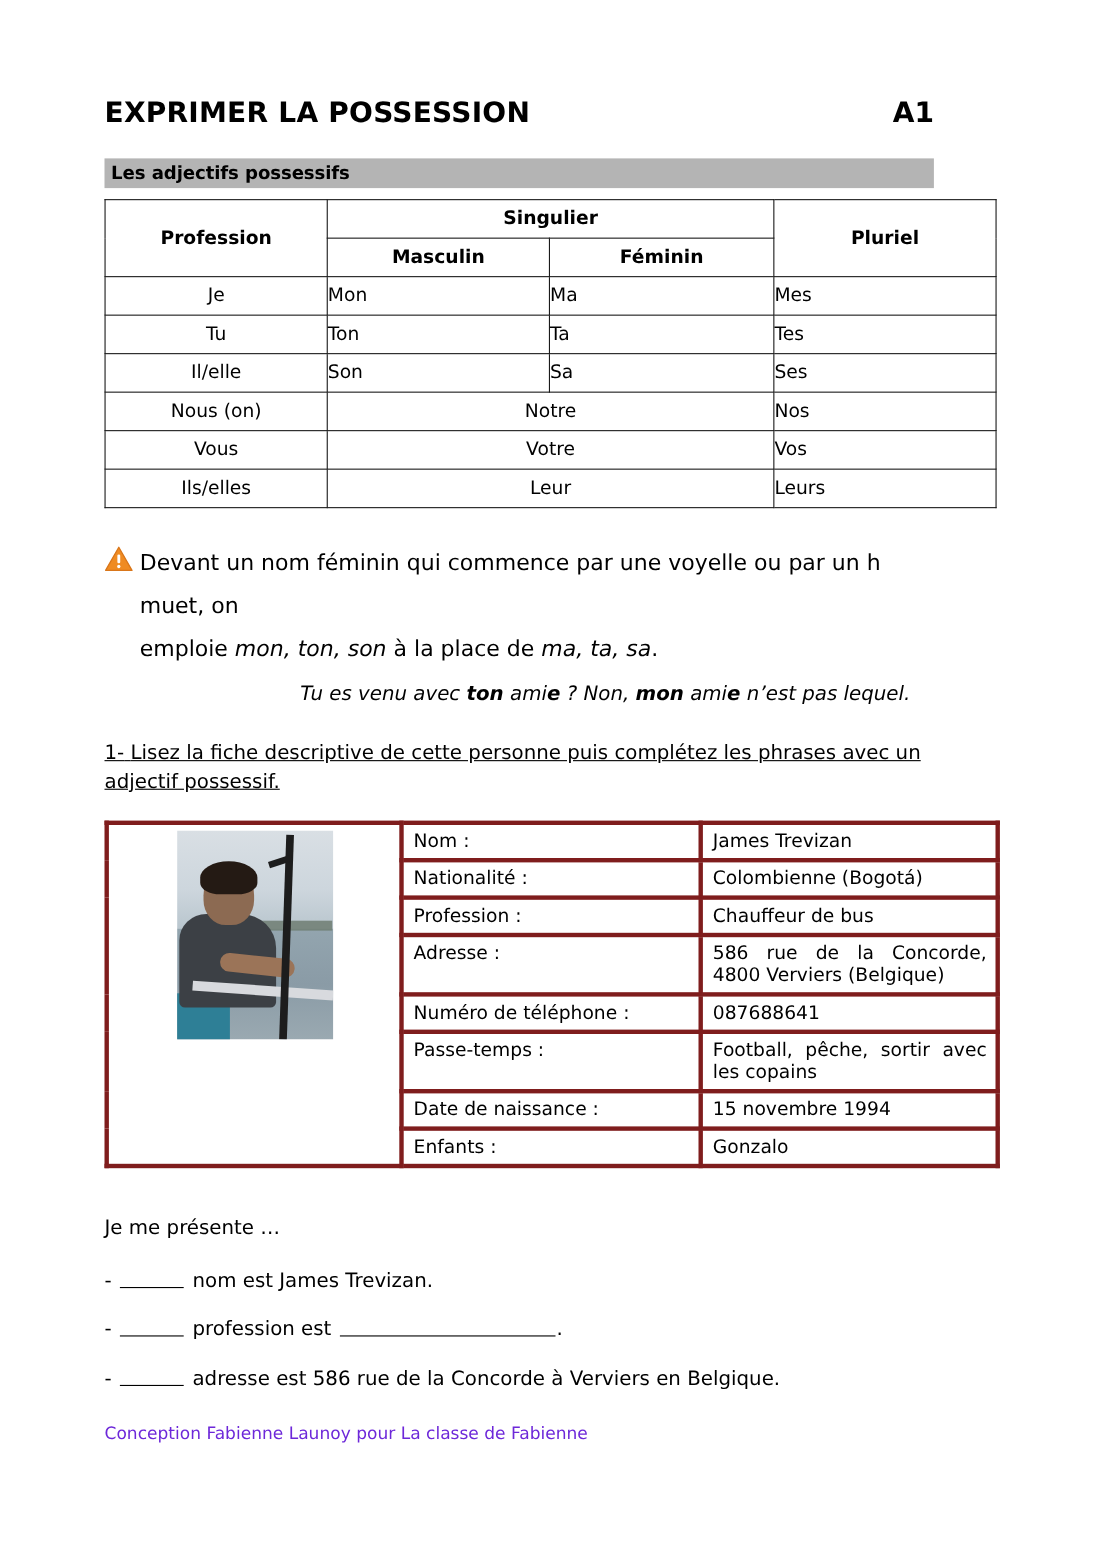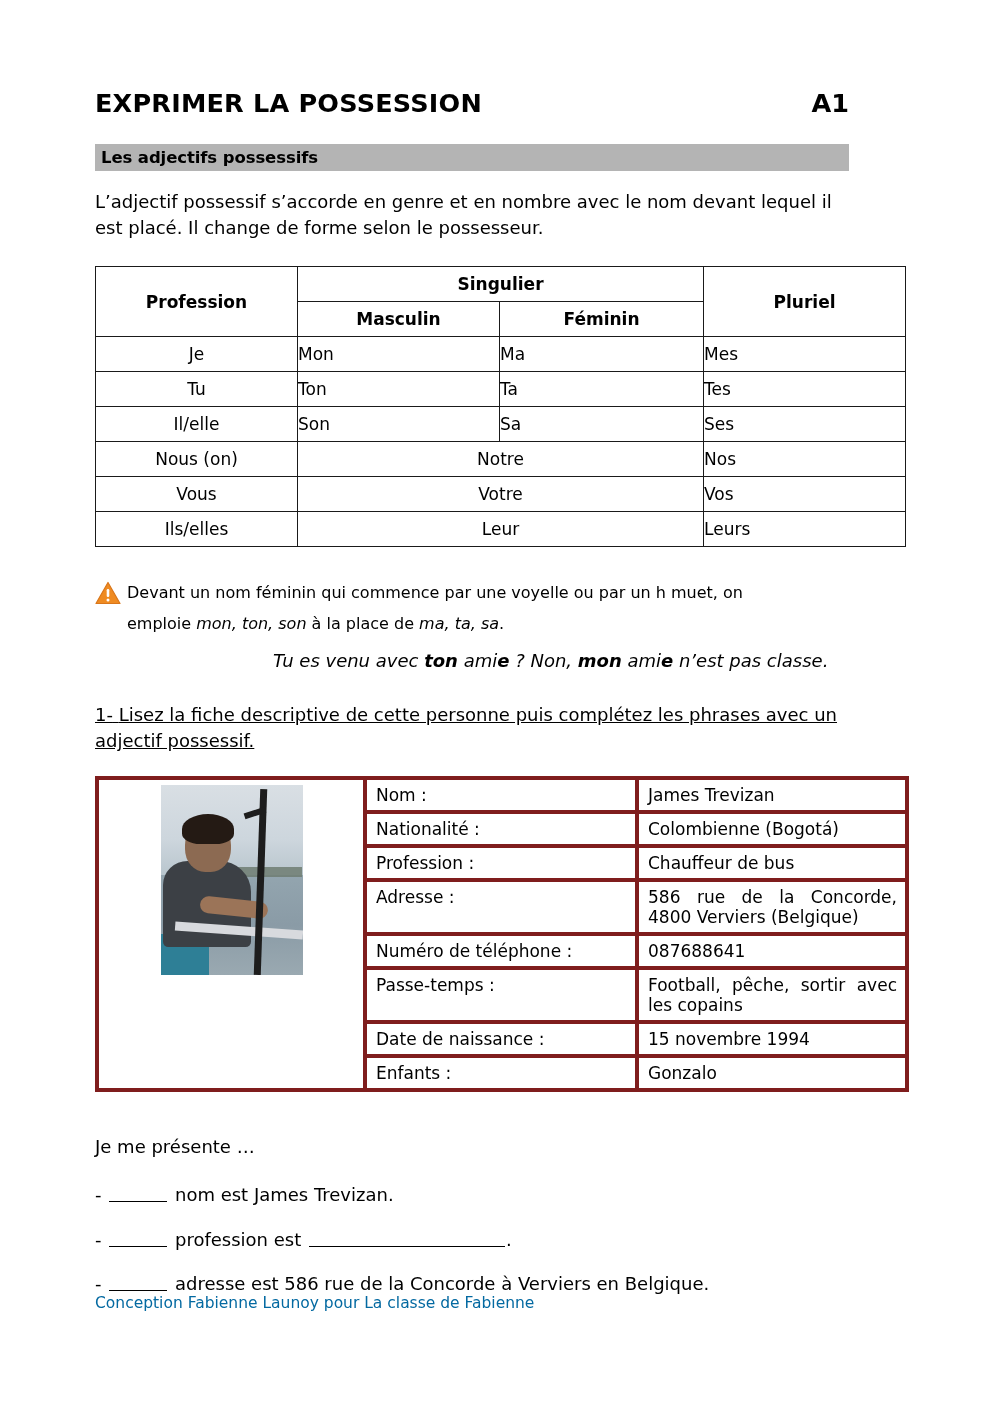--- a/index.html
+++ b/index.html
@@ -105,21 +105,21 @@
     padding-left: 0;
   }
 
   
   .note {
     position: relative;
     padding-left: 32px;
     margin-bottom: 8px;
   }
   .note-line {
-    font-size: 16px;
+    font-size: 20px;
     line-height: 1.95;
   }
   .warn-icon {
     position: absolute;
     left: 0;
     top: 4px;
     width: 26px;
     height: 24px;
   }
   .note-example {
@@ -262,38 +262,37 @@
     border-bottom: 1.5px solid #000;
     margin: 0 1px -1px 2px;
   }
 
   
   .footer {
     position: absolute;
     left: 95px;
     top: 1294px;
     font-size: 15.5px;
-    color: #0369a1;
+    color: #6d28d9;
   }
 </style>
 </head>
 <body>
 
 <div class="page">
 
   <div class="doc-header">
     <div class="doc-title">EXPRIMER LA POSSESSION</div>
     <div class="doc-level">A1</div>
   </div>
 
   <div class="section-bar">
     <span class="section-bar-label">Les adjectifs possessifs</span>
   </div>
 
-  <p class="intro">L’adjectif possessif s’accorde en genre et en nombre avec le nom devant lequel il est placé. Il change de forme selon le possesseur.</p>
 
   <table class="grammar">
     <colgroup>
       <col class="g-col-possesseur">
       <col class="g-col-masc">
       <col class="g-col-fem">
       <col class="g-col-plur">
     </colgroup>
     <thead>
       <tr>
@@ -351,21 +350,21 @@
         <circle cx="13" cy="19" r="1.5" fill="#ffffff"></circle>
       </svg>
     </span>
     <div class="note-line">Devant un nom féminin qui commence par une voyelle ou par un h muet, on</div>
     <div class="note-line">
       <span>emploie </span><i>mon, ton, son</i><span> à la place de </span><i>ma, ta, sa</i><span>.</span>
     </div>
   </div>
 
   <div class="note-example">
-    <span>Tu es venu avec </span><b>ton</b><span> ami</span><b>e</b><span> ? Non, </span><b>mon</b><span> ami</span><b>e</b><span> n’est pas classe.</span>
+    <span>Tu es venu avec </span><b>ton</b><span> ami</span><b>e</b><span> ? Non, </span><b>mon</b><span> ami</span><b>e</b><span> n’est pas lequel.</span>
   </div>
 
   <div class="instruction">
     <u><span>1-</span> <span>Lisez la fiche descriptive de cette personne puis complétez les phrases avec un adjectif possessif.</span></u>
   </div>
 
   <table class="fiche">
     <colgroup>
       <col class="f-col-photo">
       <col class="f-col-label">

